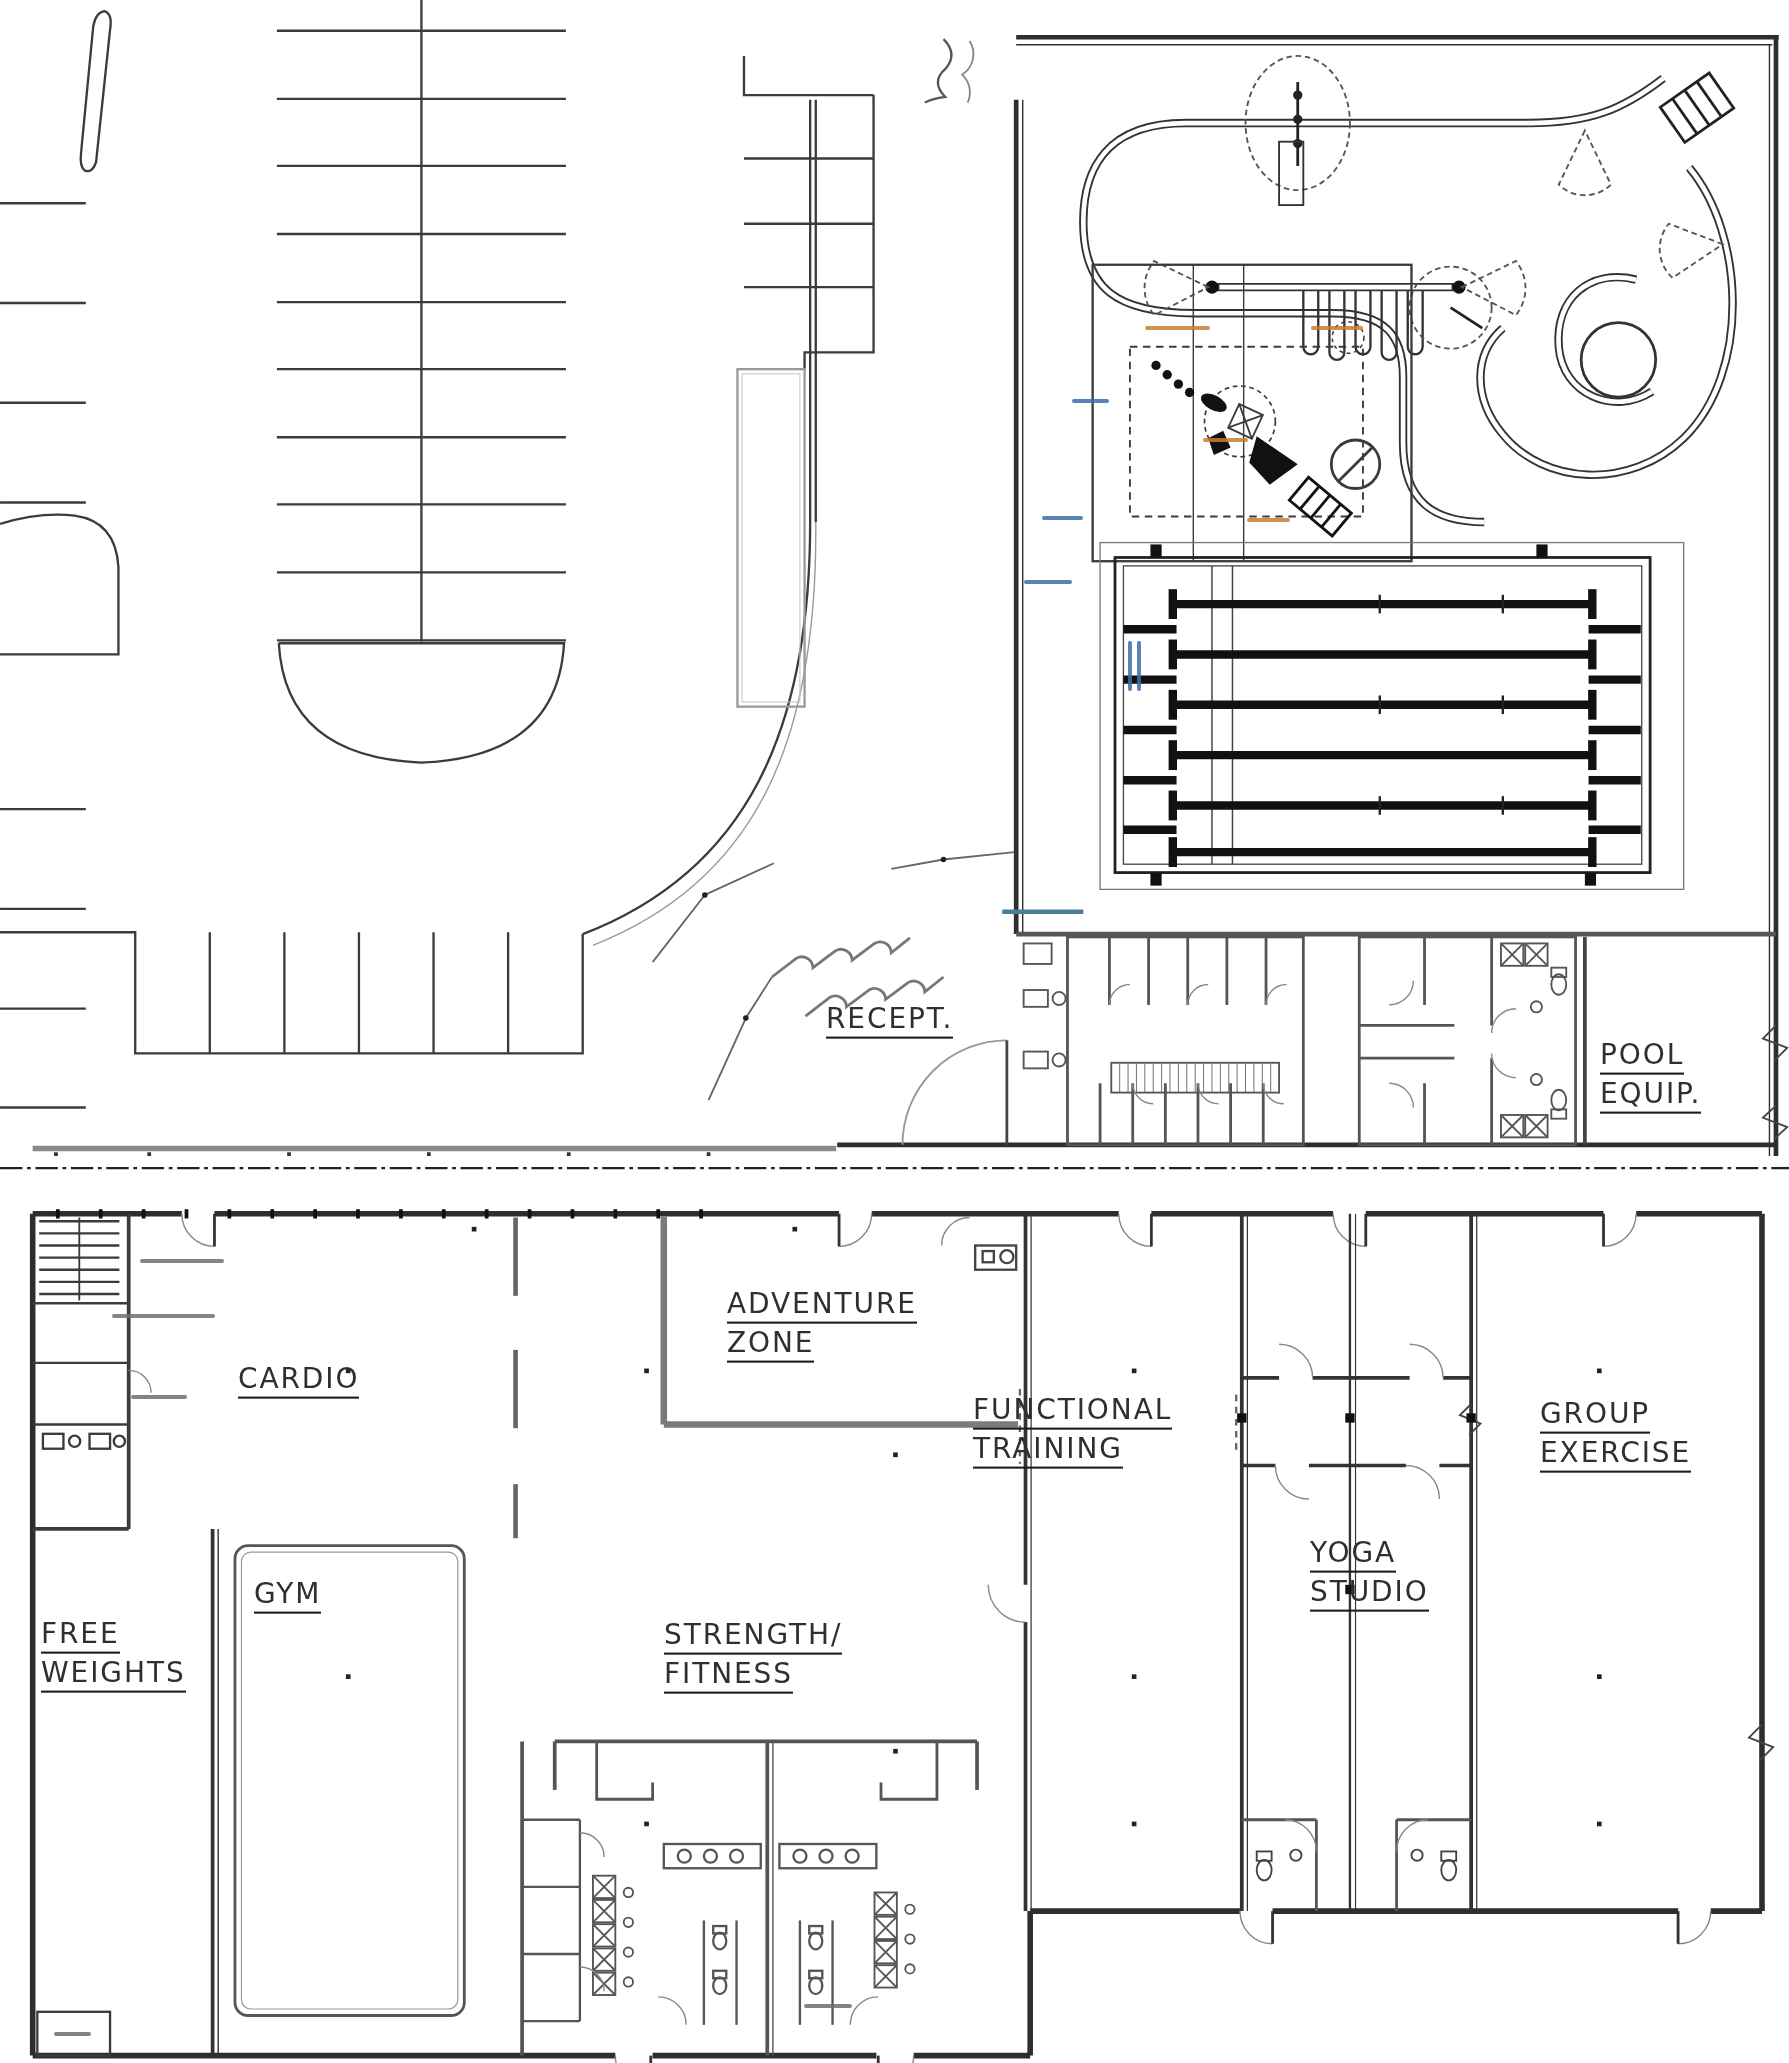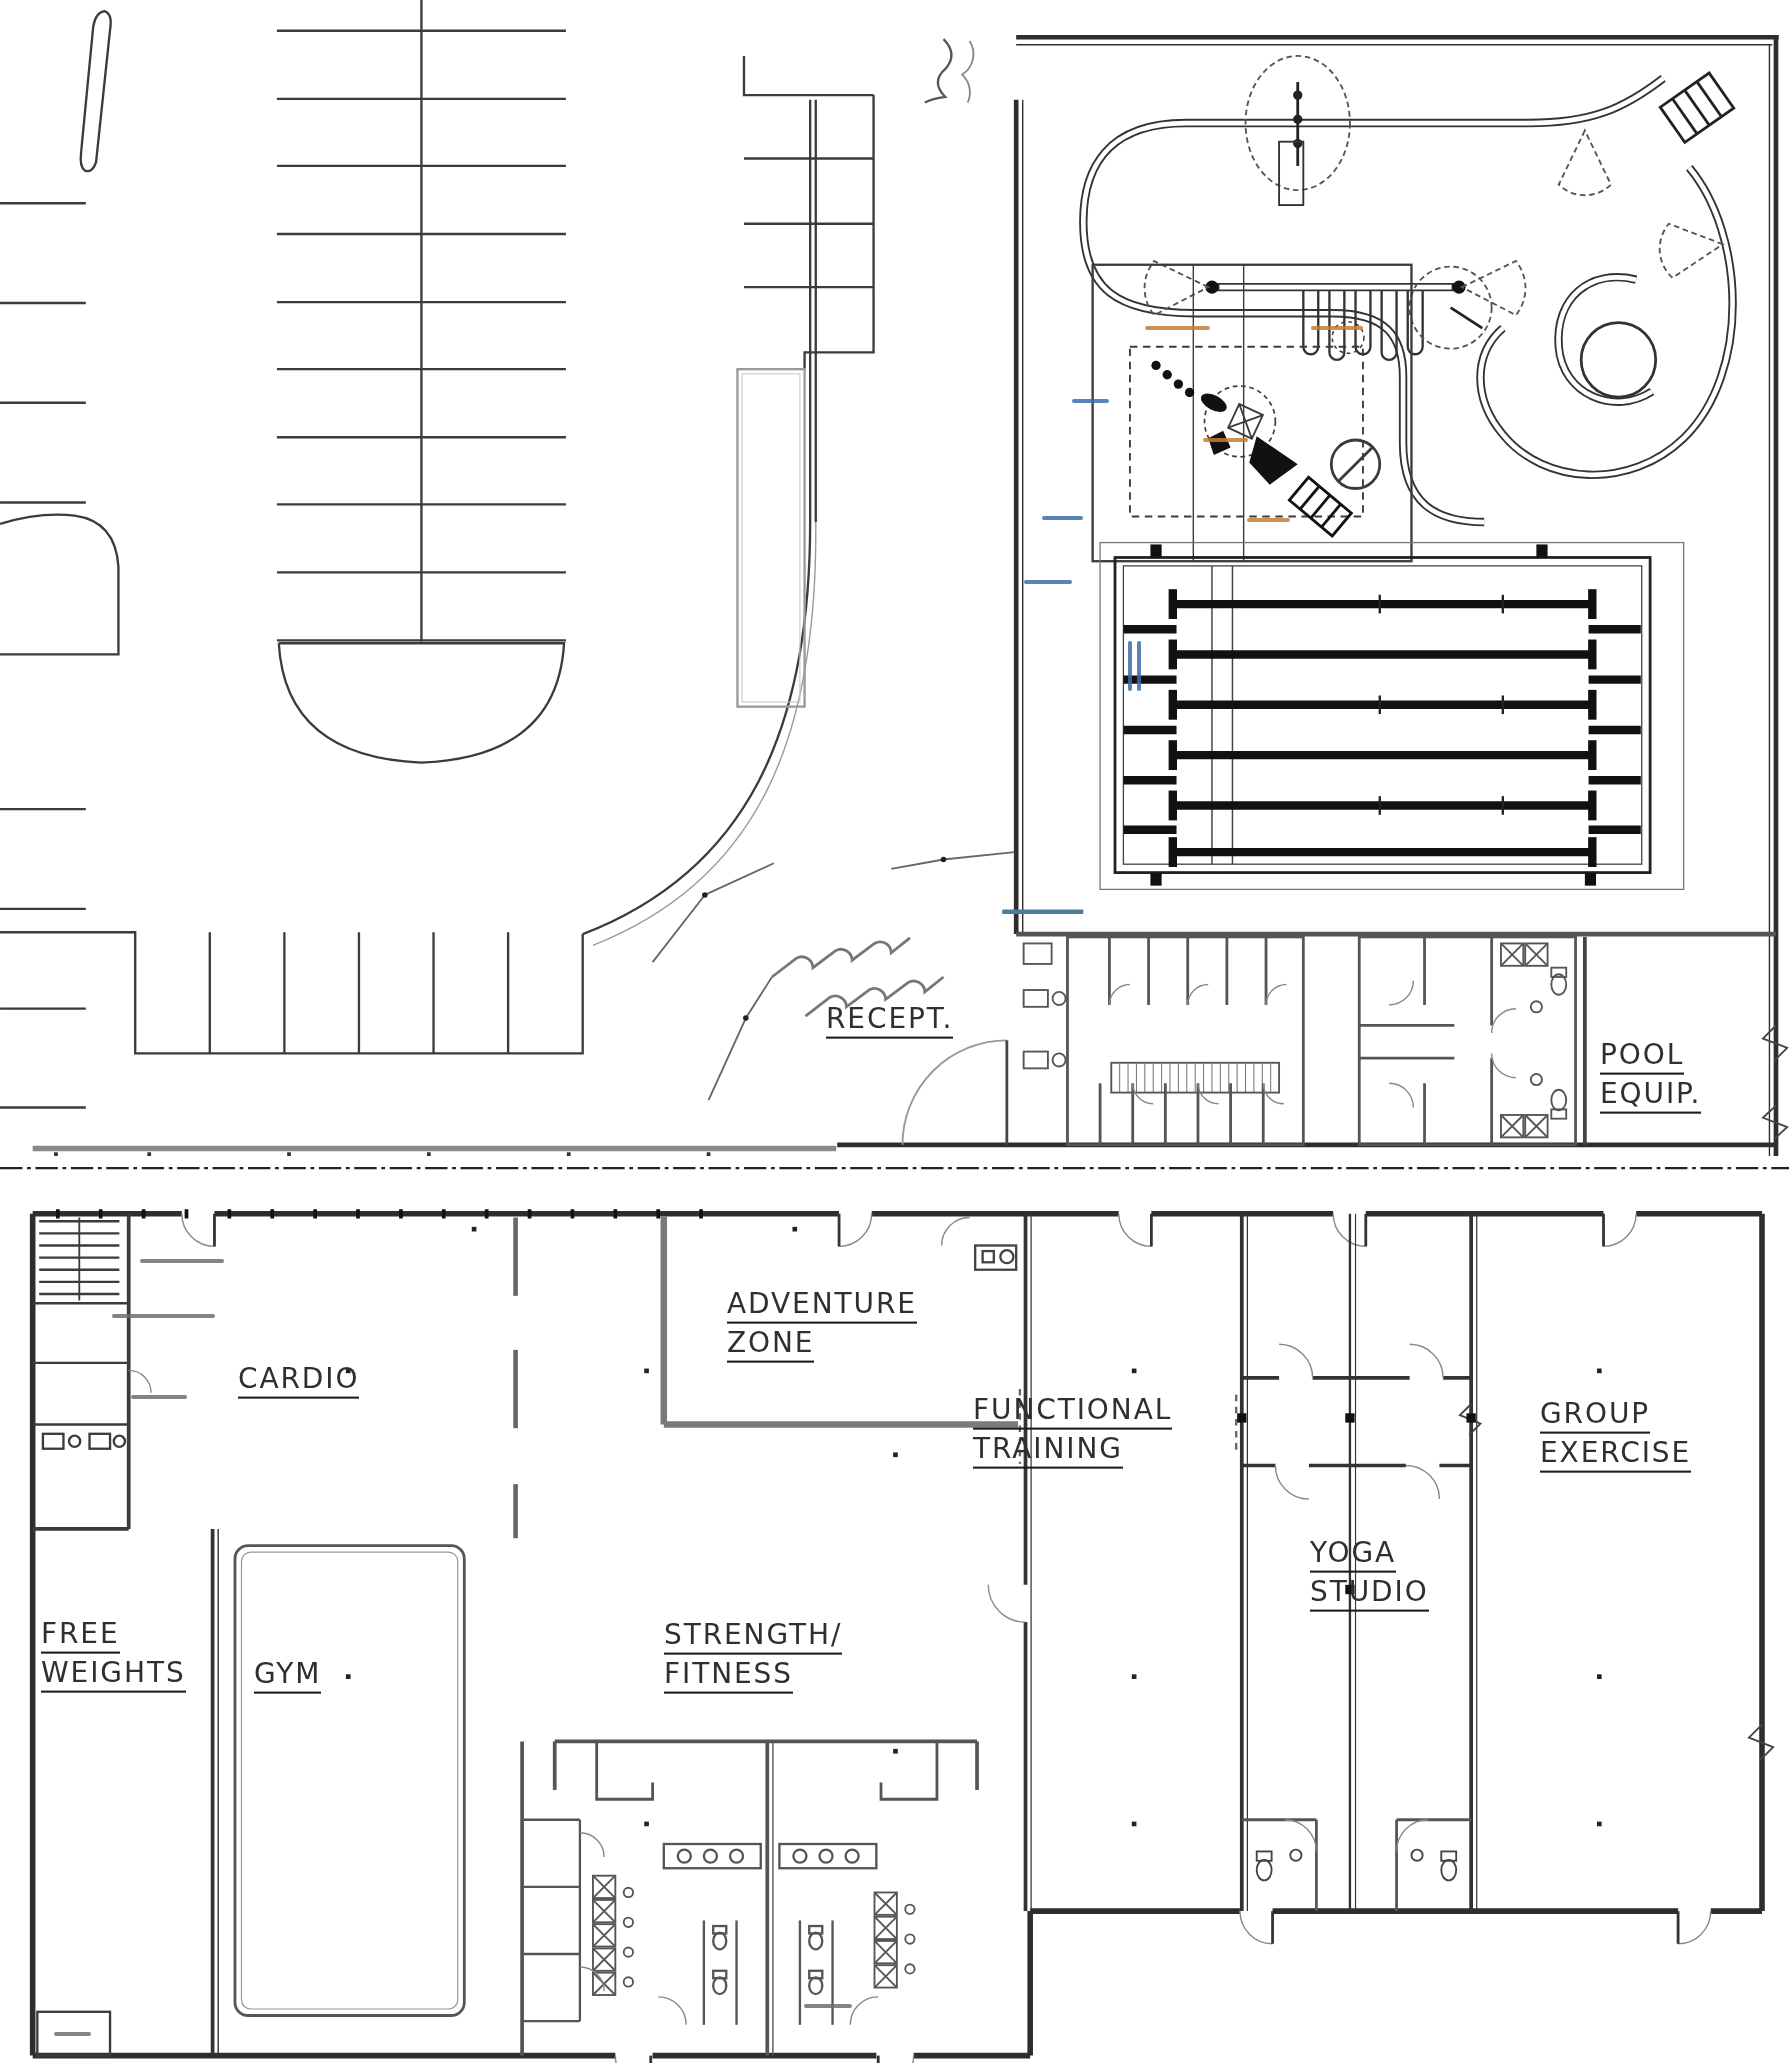--- a/index.html
+++ b/index.html
@@ -624,18 +624,18 @@
     <span>FITNESS</span>
   </div>
   <div class="room-label" style="left:1310px;top:1539px">
     <span>YOGA</span>
     <span>STUDIO</span>
   </div>
   <div class="room-label" style="left:41px;top:1620px">
     <span>FREE</span>
     <span>WEIGHTS</span>
   </div>
-  <div class="room-label" style="left:254px;top:1660px">
+  <div class="room-label" style="left:254px;top:1580px">
     <span>GYM</span>
   </div>
 
 </div>
 
 
 </body></html>

